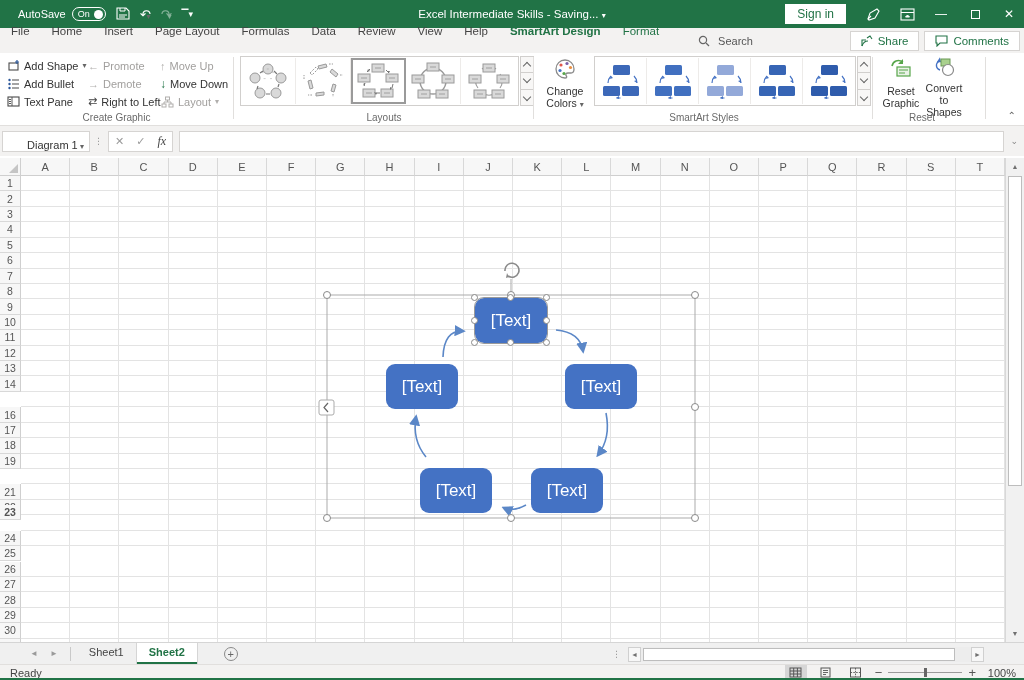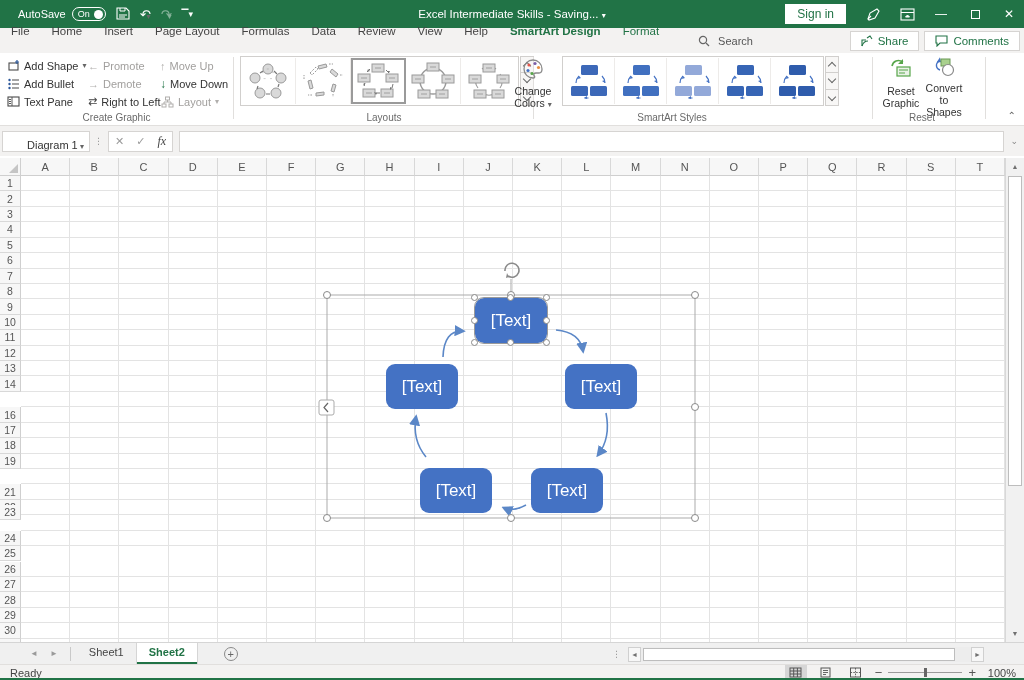--- a/index.html
+++ b/index.html
@@ -356,21 +356,21 @@
           <span class="chev"></span>
         </div>
       <div class="gsbtn">
           <span class="chev more"></span>
         </div>
     </div>
     <div class="rg-label">Layouts</div>
   </div>
   <div class="rdiv" style="left:533px;"></div>
 
-  <div class="rgroup" style="left:504px; width:336px;">
+  <div class="rgroup" style="left:536px; width:336px;">
     <div class="bigbtn" style="left:4px; width:50px;">
       <span class="bicon">
         <svg width="22" height="22" viewBox="0 0 22 22">
             <path d="M11 2a9 9 0 1 0 0 18c2 0 2-1.4 1.2-2.3-.8-.9-.4-2.7 1.8-2.7H17c3 0 3-2 3-4a9 9 0 0 0-9-9z" fill="none" stroke="#8a8a8a" stroke-width="1.3"></path>
             <circle cx="7" cy="7" r="1.6" fill="#E2574C"></circle>
             <circle cx="13" cy="5.5" r="1.6" fill="#7B5EA7"></circle>
             <circle cx="16.5" cy="9.5" r="1.6" fill="#E98F41"></circle>
             <circle cx="6" cy="12.5" r="1.6" fill="#4472C4"></circle>
             <circle cx="10" cy="15.5" r="1.6" fill="#57A54A"></circle>
           </svg>
@@ -520,21 +520,21 @@
       <div class="rowhdr" style="top: 203.04px; height: 15.42px;">13</div>
       <div class="rowhdr" style="top: 218.46px; height: 15.42px;">14</div>
       <div class="rowhdr" style="top: 249px; height: 15.42px;">15</div>
       <div class="rowhdr" style="top: 249.3px; height: 15.42px;">16</div>
       <div class="rowhdr" style="top: 264.72px; height: 15.42px;">17</div>
       <div class="rowhdr" style="top: 280.14px; height: 15.42px;">18</div>
       <div class="rowhdr" style="top: 295.56px; height: 15.42px;">19</div>
       <div class="rowhdr" style="top: 329px; height: 15.42px; font-weight: bold;">20</div>
       <div class="rowhdr" style="top: 326.4px; height: 15.42px;">21</div>
       <div class="rowhdr" style="top: 341.82px; height: 15.42px;">22</div>
-      <div class="rowhdr" style="top: 347px; height: 15.42px;">23</div>
+      <div class="rowhdr" style="top: 347px; height: 15.42px; font-weight: bold;">23</div>
       <div class="rowhdr" style="top: 372.66px; height: 15.42px;">24</div>
       <div class="rowhdr" style="top: 388.08px; height: 15.42px;">25</div>
       <div class="rowhdr" style="top: 403.5px; height: 15.42px;">26</div>
       <div class="rowhdr" style="top: 418.92px; height: 15.42px;">27</div>
       <div class="rowhdr" style="top: 434.34px; height: 15.42px;">28</div>
       <div class="rowhdr" style="top: 449.76px; height: 15.42px;">29</div>
       <div class="rowhdr" style="top: 465.18px; height: 15.42px;">30</div>
       <div class="rowhdr" style="top: 480.6px; height: 15.42px;">31</div>
     </div>
 

